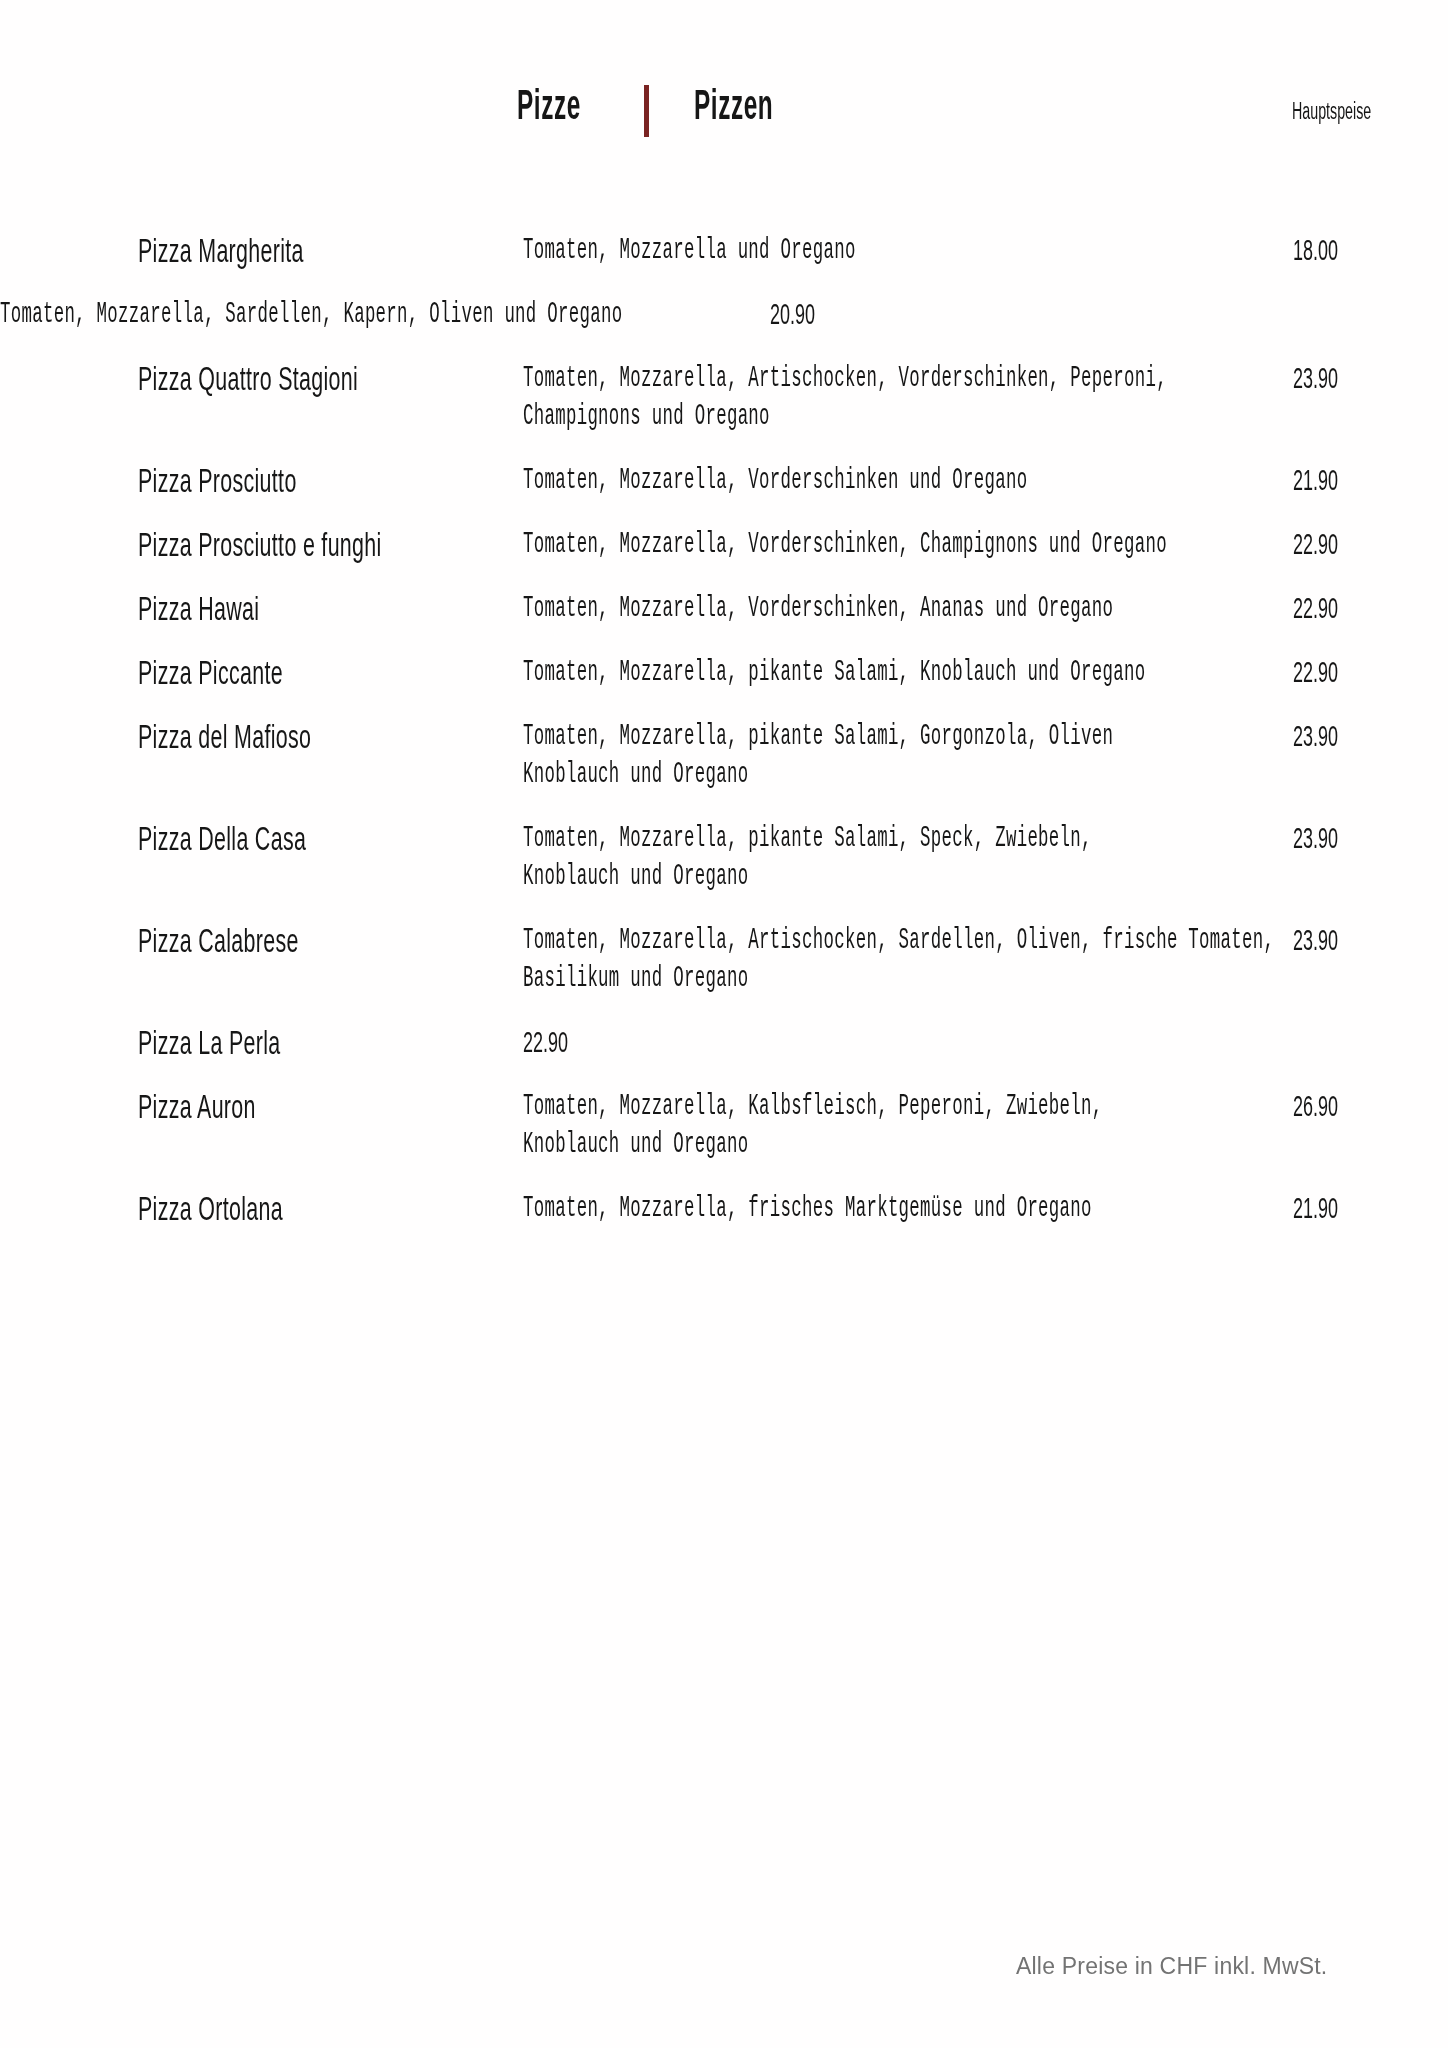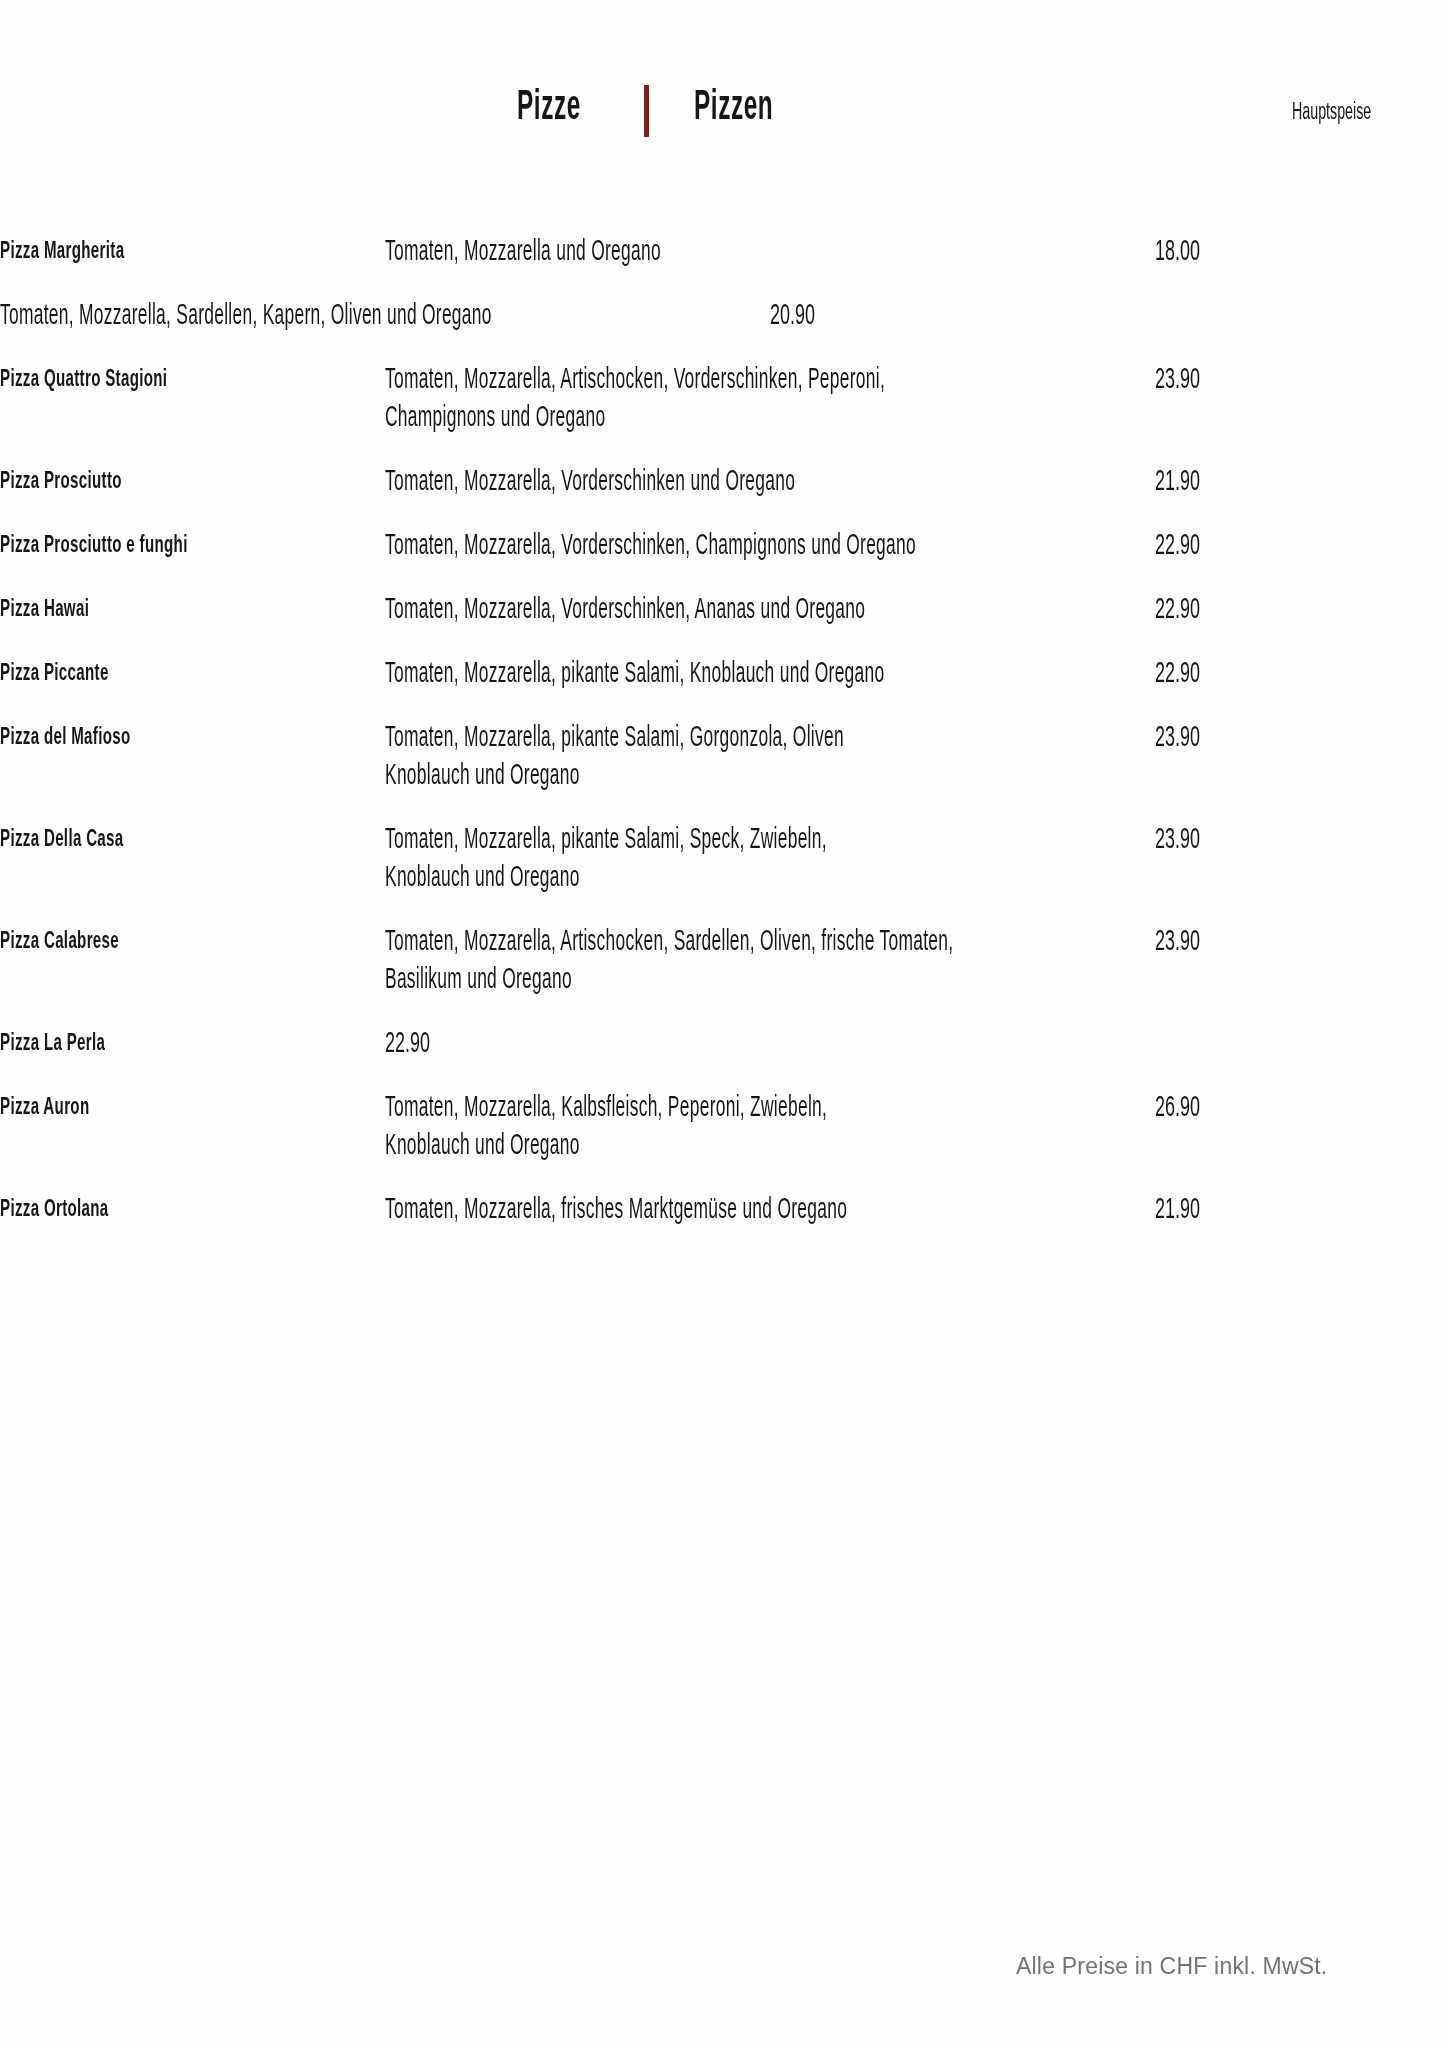--- a/index.html
+++ b/index.html
@@ -57,38 +57,40 @@
     left: 0;
     top: 231px;
     width: 1448px;
   }
   .menu-row {
     display: flex;
     align-items: flex-start;
     margin-bottom: 26px;
   }
   .col-name {
+    margin-left: 138px;
     width: 385px;
     flex: 0 0 385px;
-    font-size: 24px;
-    font-weight: 700;
+    font-size: 34px;
+    font-weight: 400;
     line-height: 38px;
   }
   .col-name .cond {
     display: inline-block;
     transform: scaleX(0.63);
     transform-origin: left top;
     white-space: nowrap;
     letter-spacing: 0.5px;
   }
   .col-desc {
     width: 770px;
     flex: 0 0 770px;
     font-size: 30px;
     line-height: 38px;
+    font-family: Liberation Mono, monospace;
   }
   .col-desc .cond {
     display: block;
     width: 1330px;
     transform: scaleX(0.58);
     transform-origin: left top;
     white-space: pre-line;
     letter-spacing: 0.5px;
   }
   .col-price {

